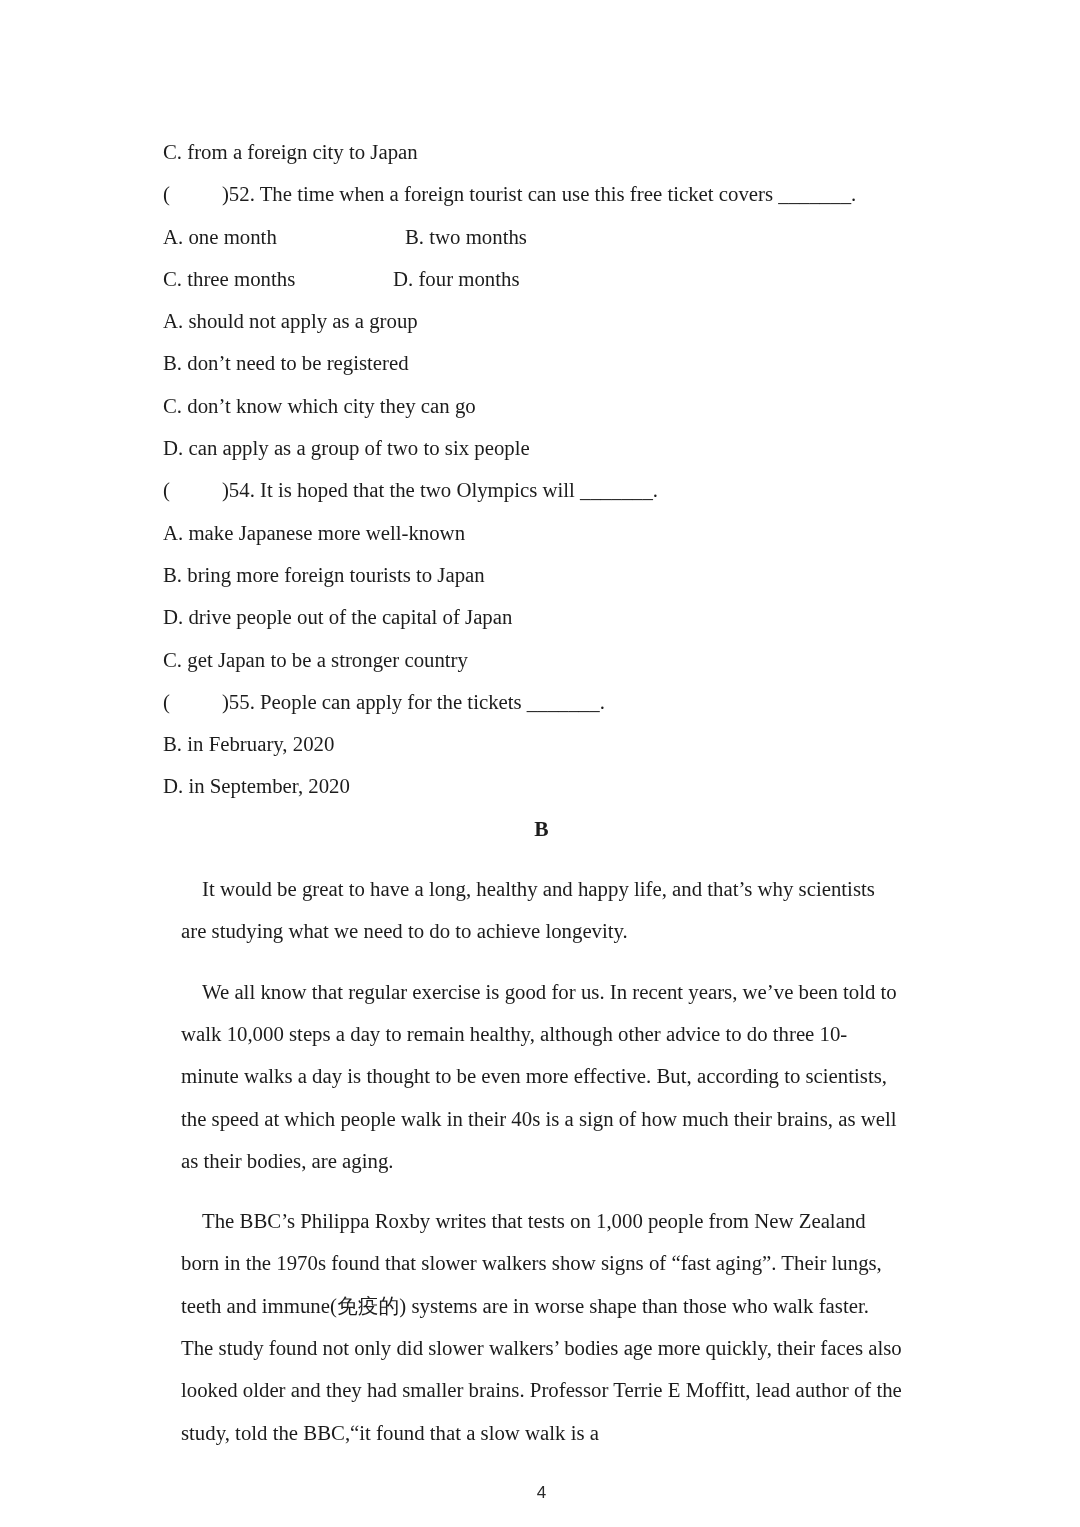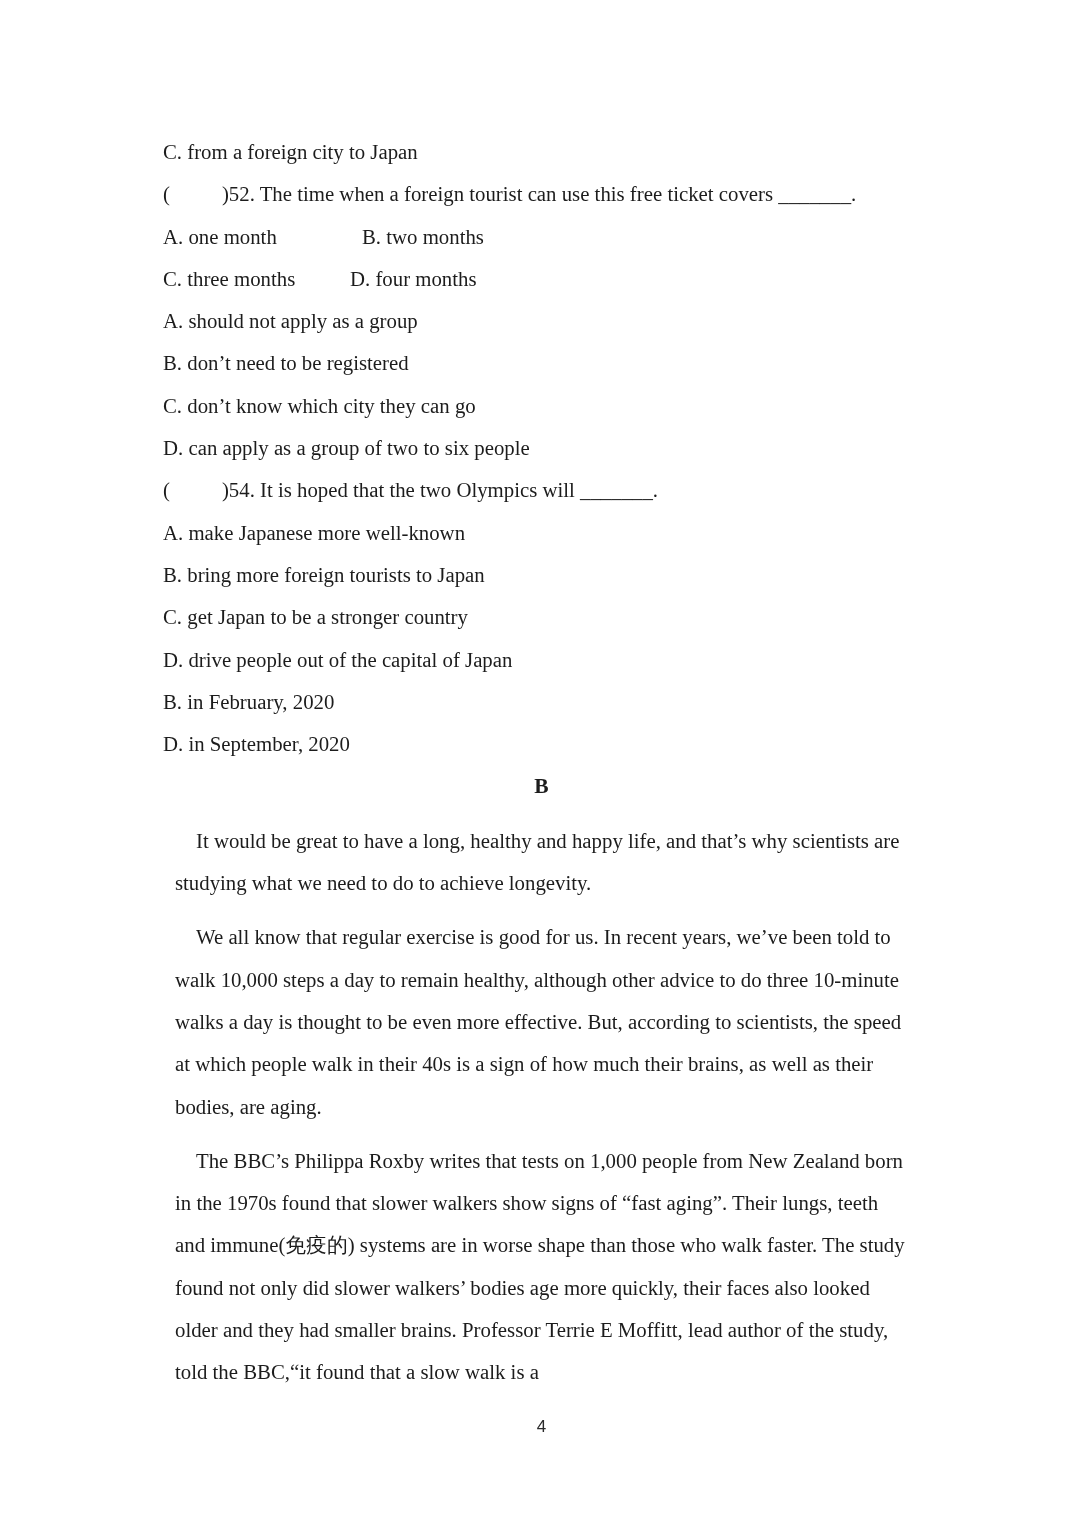--- a/index.html
+++ b/index.html
@@ -28,30 +28,31 @@
   .line {
     font-size: 20.8px;
     line-height: 42.3px;
     white-space: pre-wrap;
   }
   .opt-row {
     display: flex;
     font-size: 20.8px;
     line-height: 42.3px;
     white-space: pre-wrap;
+    gap: 43px;
   }
   .opt-row .col1 { flex: 0 0 auto; }
   .section-heading {
     font-size: 21.5px;
     font-weight: bold;
     line-height: 42.3px;
     text-align: center;
   }
   .passage p {
-    margin: 12px;
+    margin: 18px;
     font-size: 20.8px;
     line-height: 42.3px;
     text-indent: 21px;
     text-align: left;
   }
   .page-footer {
     font-size: 17px;
     line-height: 42.3px;
     text-align: center;
     font-family: "Liberation Sans", sans-serif;
@@ -77,23 +78,24 @@
     </div>
 
     <div class="line">A. should not apply as a group</div>
     <div class="line">B. don’t need to be registered</div>
     <div class="line">C. don’t know which city they can go</div>
     <div class="line">D. can apply as a group of two to six people</div>
 
     <div class="line">(          )54. It is hoped that the two Olympics will _______.</div>
     <div class="line">A. make Japanese more well-known</div>
     <div class="line">B. bring more foreign tourists to Japan</div>
+    <div class="line">D. drive people out of the capital of Japan</div>
     <div class="line">C. get Japan to be a stronger country</div>
-    <div class="line">D. drive people out of the capital of Japan</div>
 
+    <div class="line">(          )55. People can apply for the tickets _______.</div>
     <div class="opt-row">
       <span>B. in February, 2020</span>
     </div>
     <div class="opt-row">
       <span>D. in September, 2020</span>
     </div>
 
     <div class="section-heading">B</div>
 
     <div class="passage">

